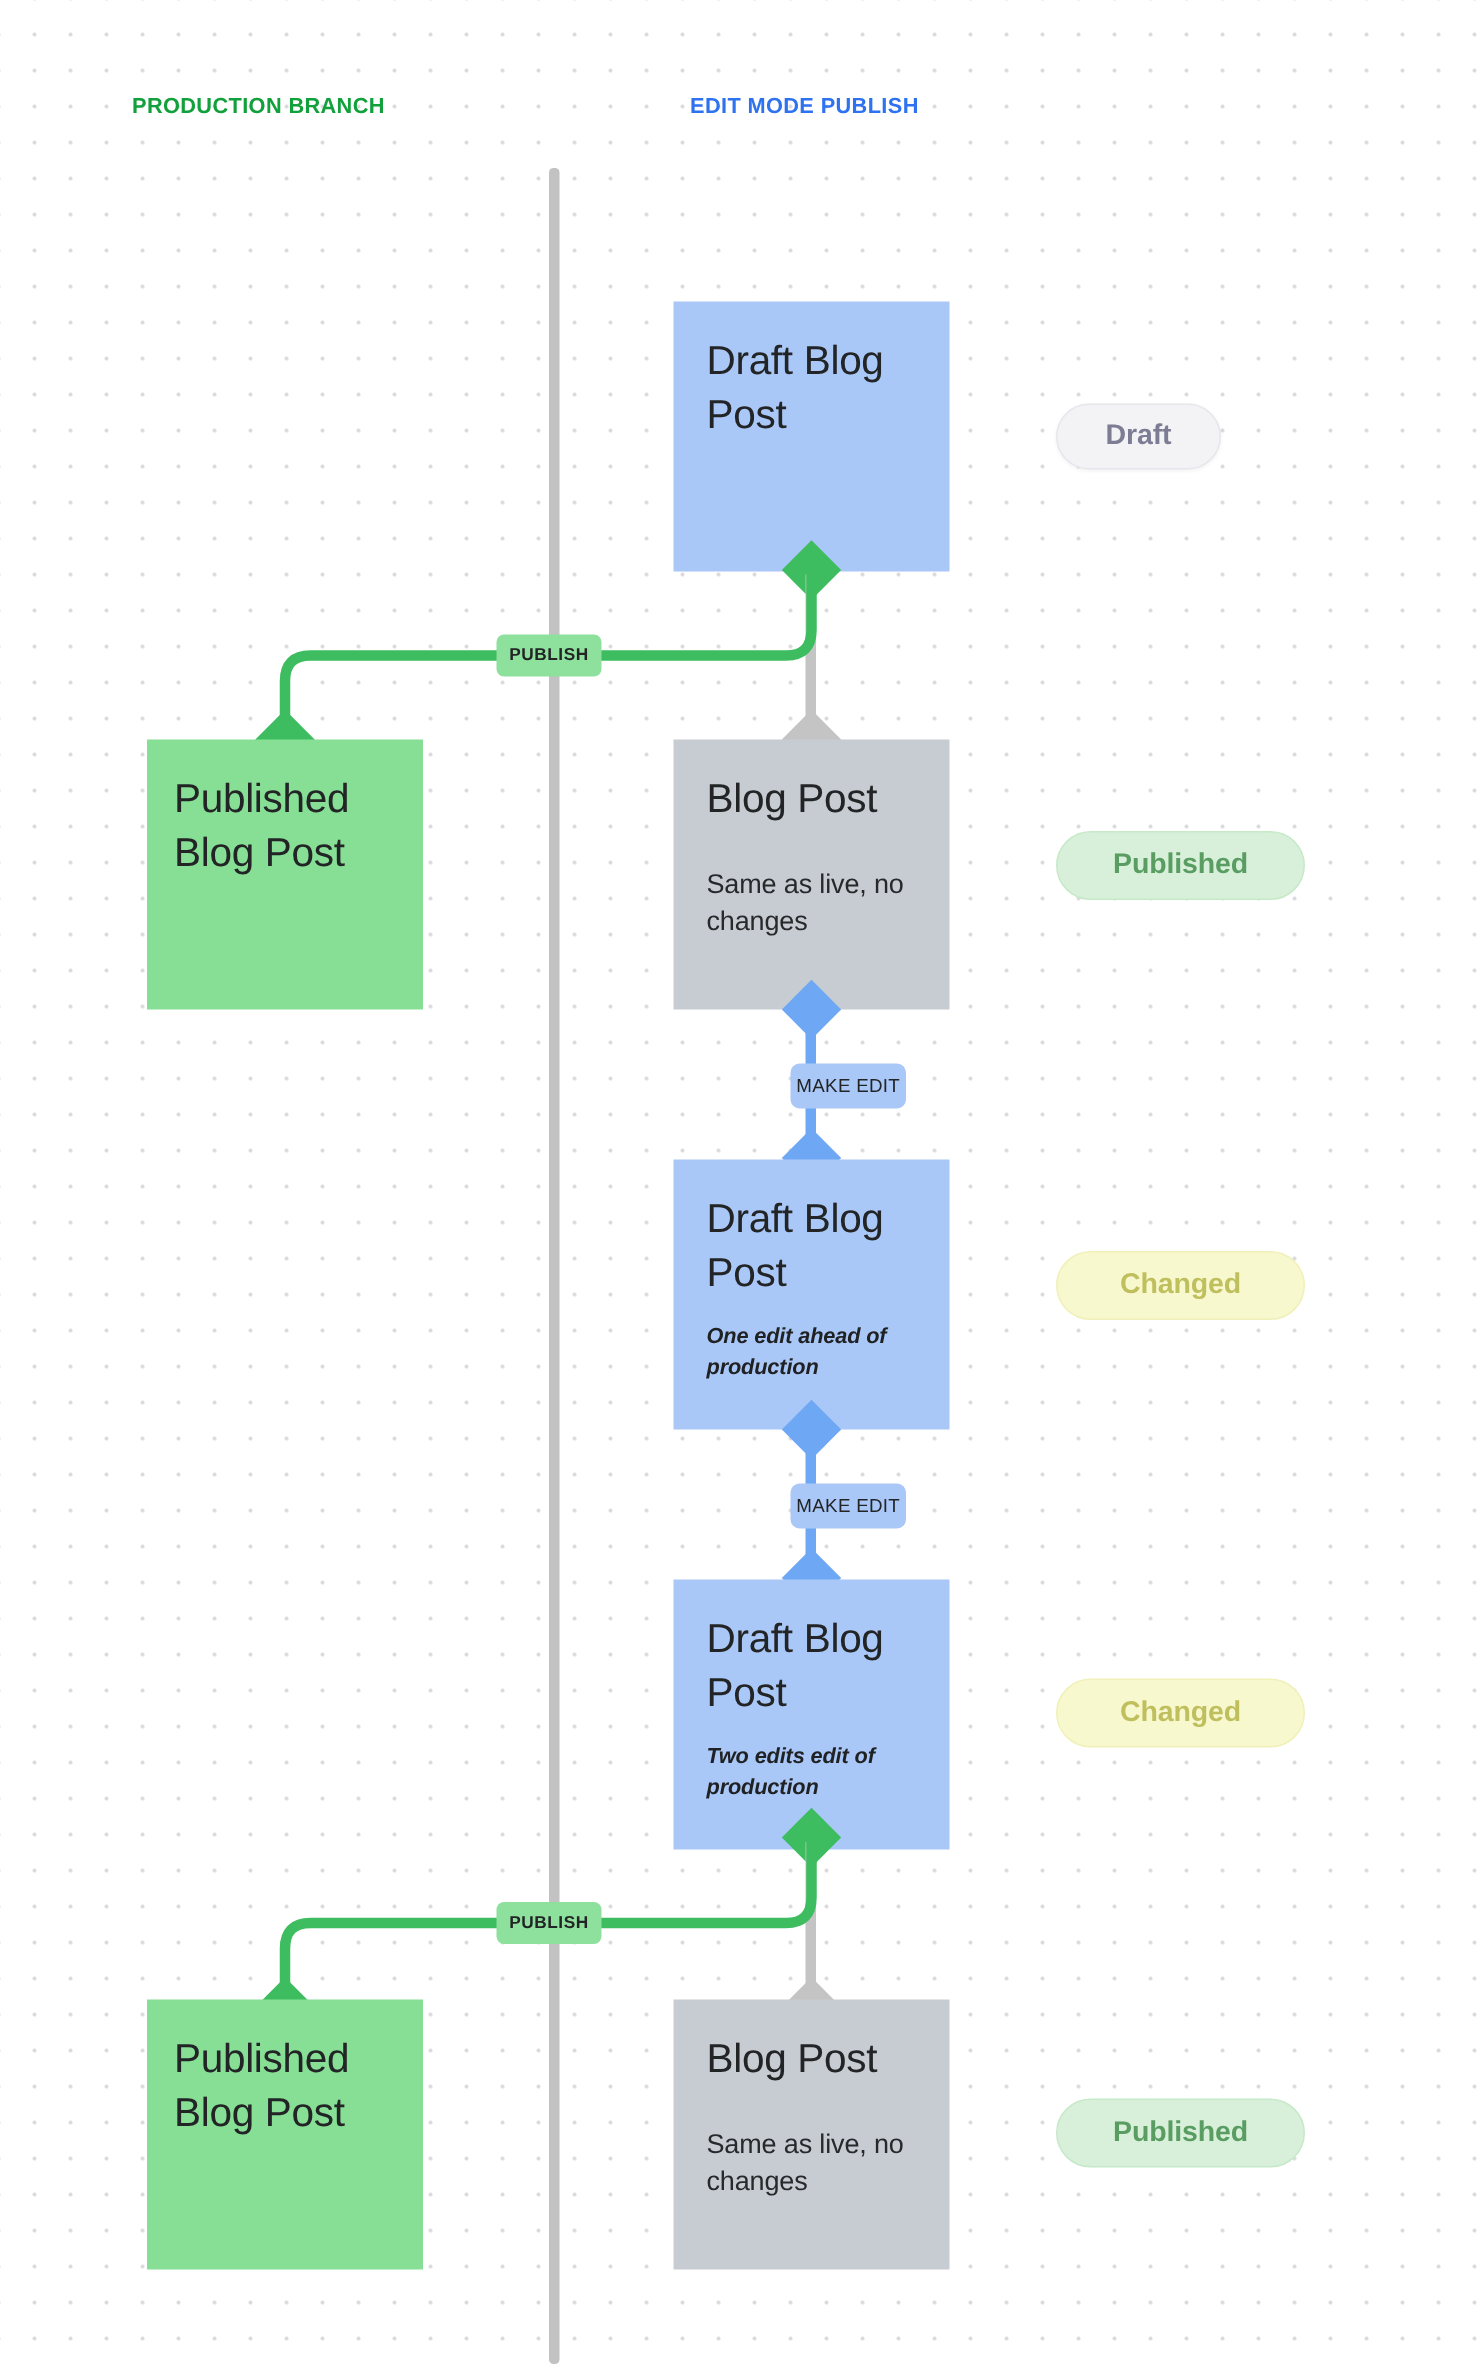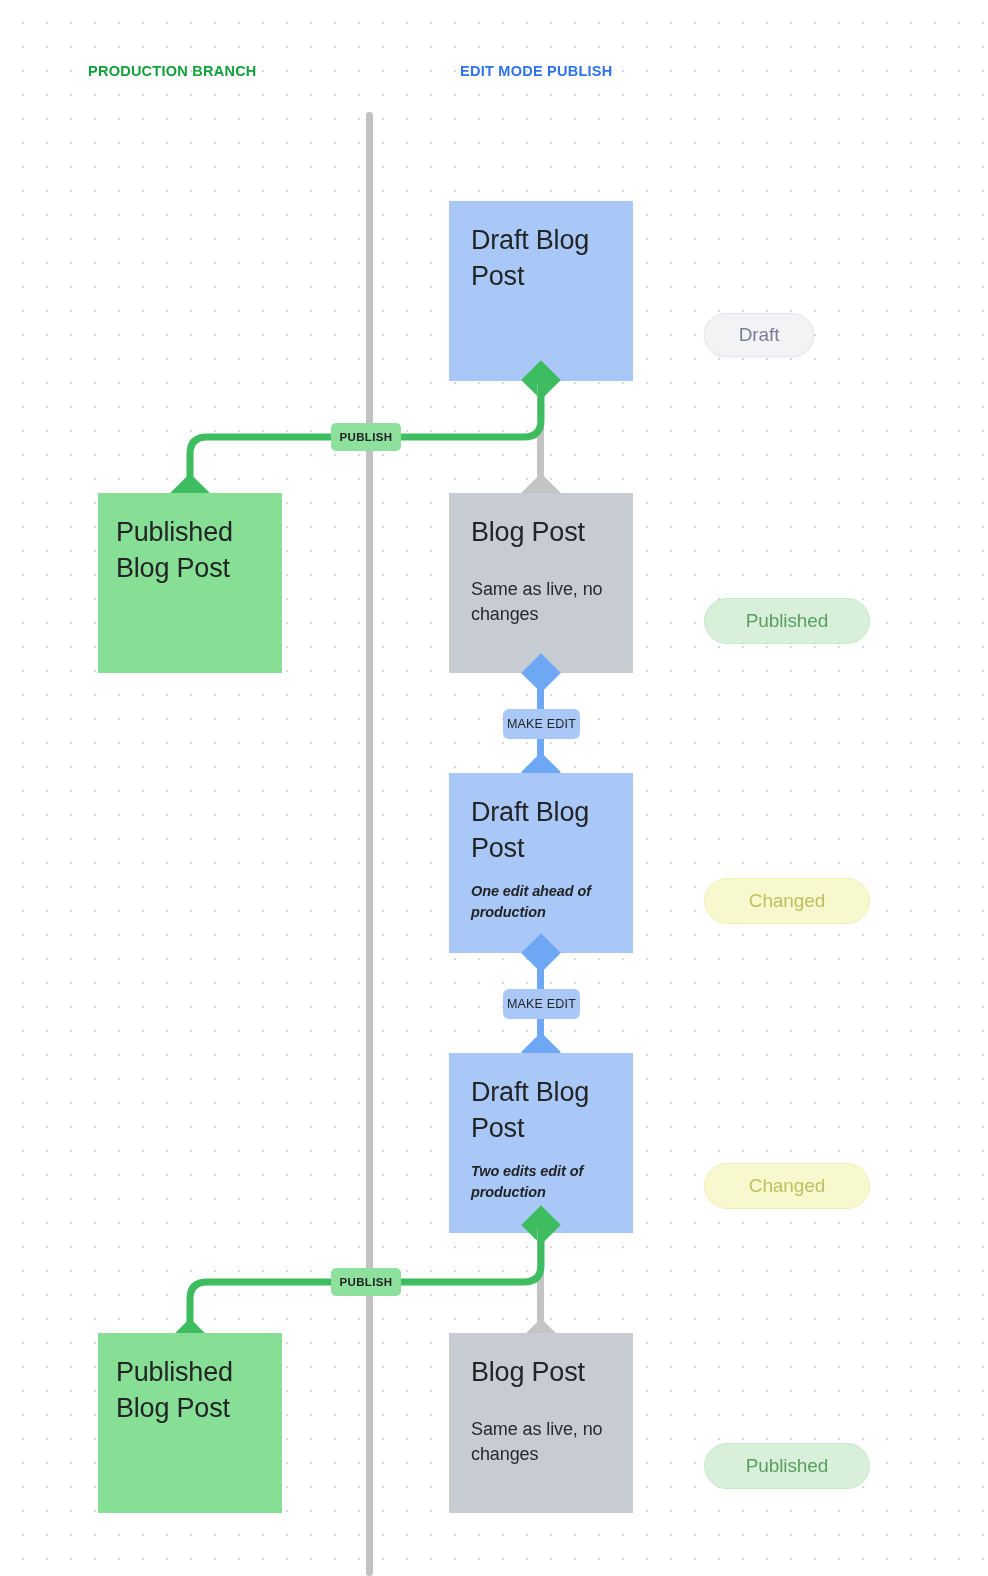--- a/index.html
+++ b/index.html
@@ -112,33 +112,33 @@
     border-radius:5px;
     white-space:nowrap;
   }
   .conn-label.publish{ background:#8ee09d; }
   .conn-label.makeedit{
     background:#aac8f7;
     font-weight:400;
     font-size:12.5px;
     letter-spacing:0.2px;
     border-radius:6px;
+    margin-left:24px;
   }
 
   
   .pill{
     position:absolute;
     box-sizing:border-box;
     display:flex;align-items:center;justify-content:center;
     border-radius:999px;
     font-size:19px;
-    font-weight:normal;
+    font-weight:bold;
     letter-spacing:-0.1px;
     white-space:nowrap;
-    margin-top:44px;
   }
   .pill.draft{
     background:#f3f3f6;
     border:1px solid #e6e6ec;
     color:#7c7d94;
     box-shadow:0 1px 3px rgba(0,0,0,0.06);
   }
   .pill.published{
     background:#d8f0d9;
     border:1px solid #c6e9c8;

